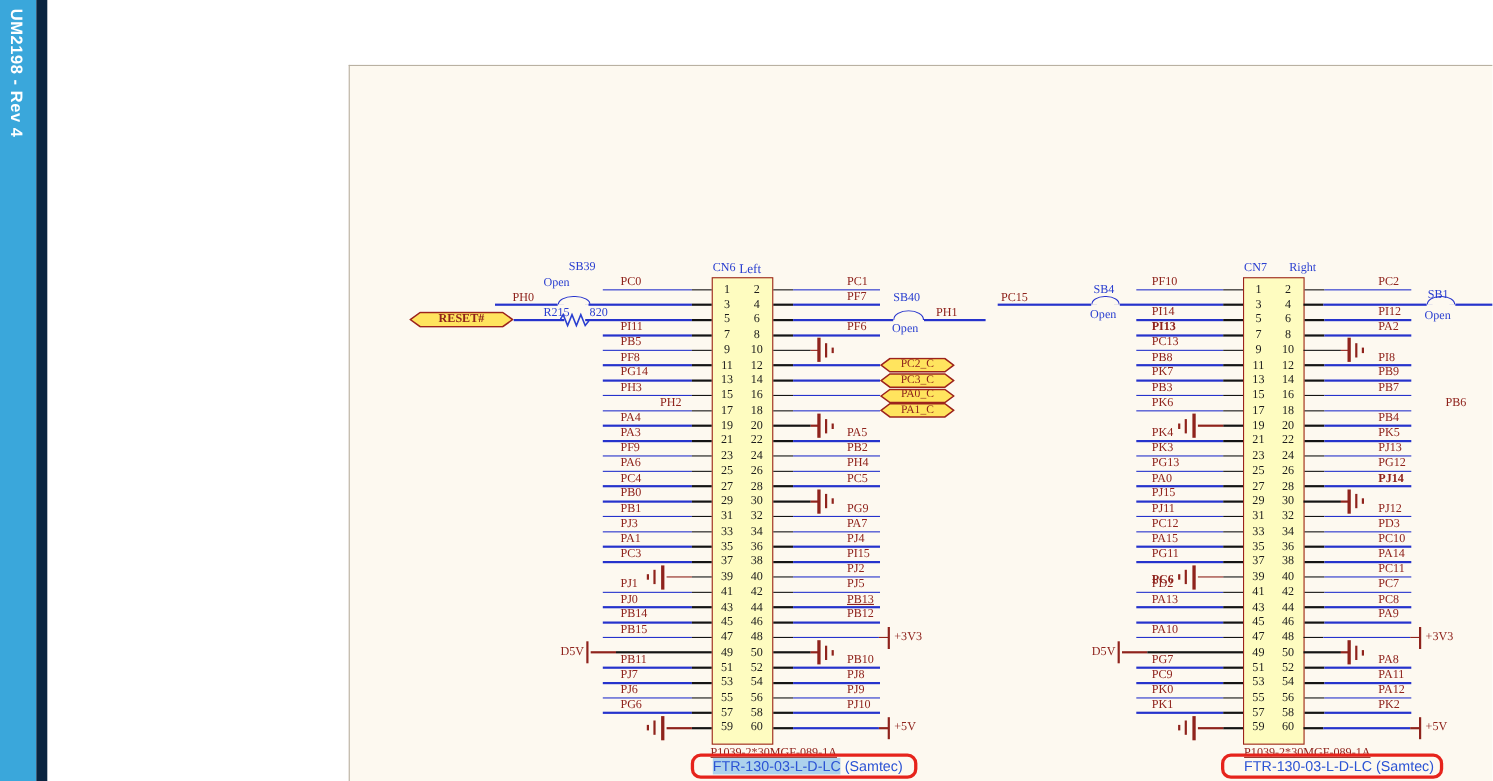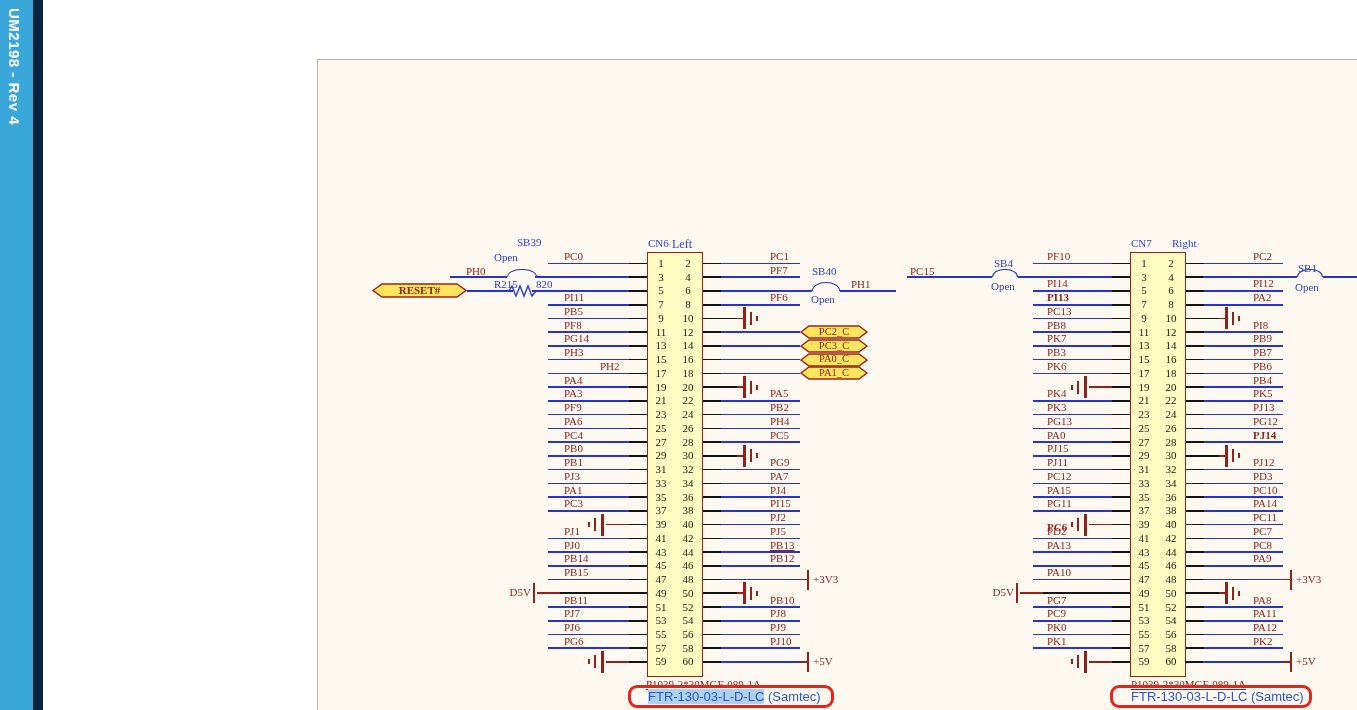--- a/index.html
+++ b/index.html
@@ -418,21 +418,21 @@
       <div style="left: 1186px; top: 358.88px; width: 18px; height: 1.6px; background: rgb(20, 20, 20);"></div>
       <div style="left: 1204px; top: 358.88px; width: 79px; height: 1.6px; background: rgb(38, 51, 204);"></div>
       <div class="sch-text" style="left: 1253px; top: 347.18px; color: rgb(143, 35, 28); font-size: 11px;">PB7</div>
       <div class="sch-text" style="left: 1133px; top: 367.92px; color: rgb(27, 27, 27); font-size: 11px; width: 22px; text-align: center;">17</div>
       <div class="sch-text" style="left: 1160px; top: 367.92px; color: rgb(27, 27, 27); font-size: 11px; width: 22px; text-align: center;">18</div>
       <div style="left: 1033px; top: 372.62px; width: 79px; height: 1.6px; background: rgb(38, 51, 204);"></div>
       <div style="left: 1112px; top: 372.62px; width: 18px; height: 1.6px; background: rgb(20, 20, 20);"></div>
       <div class="sch-text" style="left: 1047px; top: 360.92px; color: rgb(143, 35, 28); font-size: 11px;">PK6</div>
       <div style="left: 1186px; top: 372.62px; width: 18px; height: 1.6px; background: rgb(20, 20, 20);"></div>
       <div style="left: 1204px; top: 372.62px; width: 79px; height: 1.6px; background: rgb(38, 51, 204);"></div>
-      <div class="sch-text" style="left: 1253px; top: 360.92px; color: rgb(143, 35, 28); font-size: 11px; text-align: right;">PB6</div>
+      <div class="sch-text" style="left: 1314px; top: 360.92px; color: rgb(143, 35, 28); font-size: 11px; text-align: right;">PB6</div>
       <div class="sch-text" style="left: 1133px; top: 381.66px; color: rgb(27, 27, 27); font-size: 11px; width: 22px; text-align: center;">19</div>
       <div class="sch-text" style="left: 1160px; top: 381.66px; color: rgb(27, 27, 27); font-size: 11px; width: 22px; text-align: center;">20</div>
       <div style="left: 1112px; top: 386.36px; width: 18px; height: 1.6px; background: rgb(20, 20, 20);"></div>
       <div style="left: 1089px; top: 386.36px; width: 23px; height: 1.6px; background: rgb(143, 35, 28);"></div>
       <div style="left: 1083.5px; top: 376.16px; width: 3px; height: 22px; background: rgb(143, 35, 28);"></div>
       <div style="left: 1077px; top: 380.66px; width: 2px; height: 13px; background: rgb(143, 35, 28);"></div>
       <div style="left: 1071px; top: 384.66px; width: 2px; height: 5px; background: rgb(143, 35, 28);"></div>
       <div style="left: 1186px; top: 386.36px; width: 18px; height: 1.6px; background: rgb(20, 20, 20);"></div>
       <div style="left: 1204px; top: 386.36px; width: 79px; height: 1.6px; background: rgb(38, 51, 204);"></div>
       <div class="sch-text" style="left: 1253px; top: 374.66px; color: rgb(143, 35, 28); font-size: 11px;">PB4</div>

